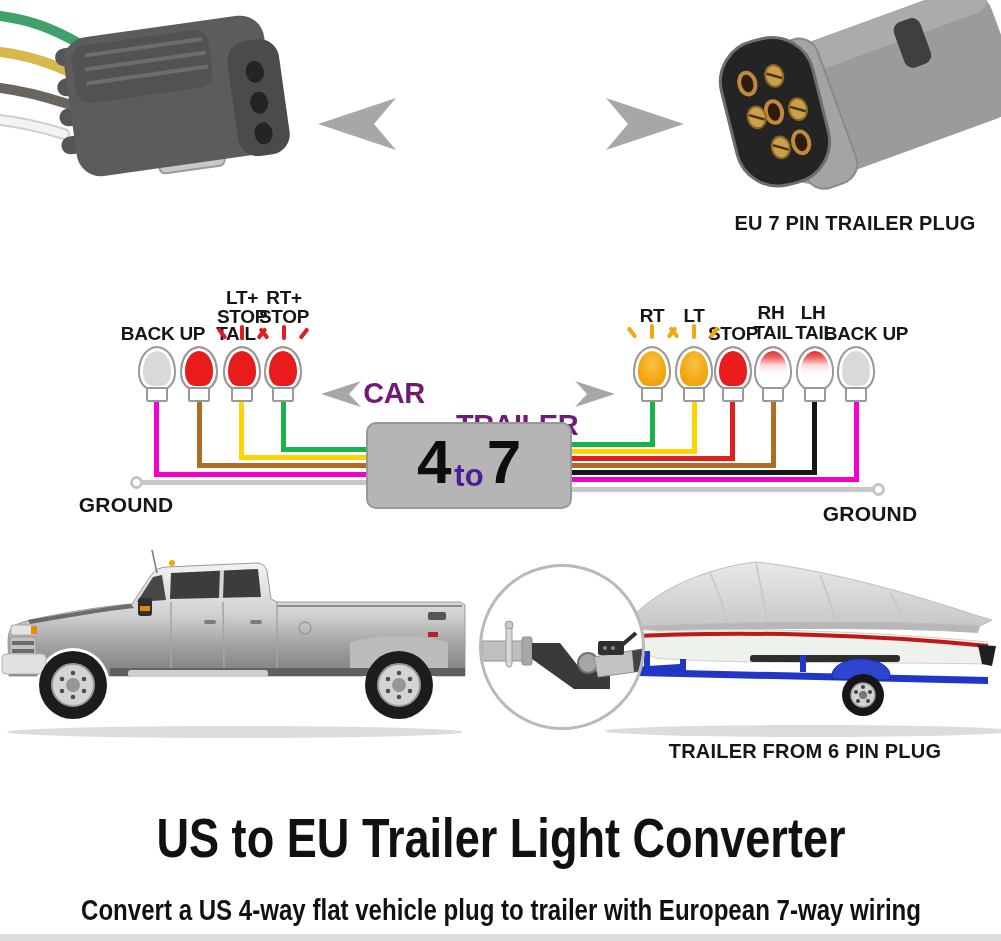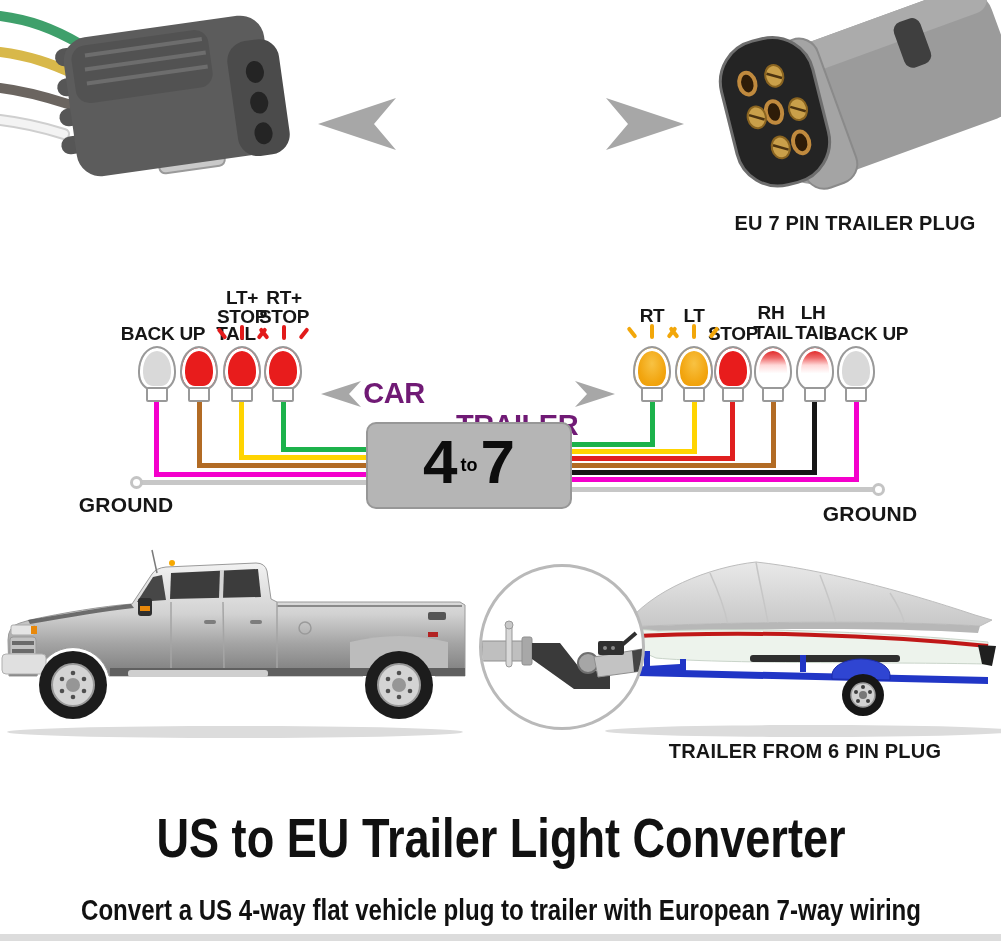--- a/index.html
+++ b/index.html
@@ -9,21 +9,21 @@
   .lbl{position:absolute;font-weight:700;color:#161616;letter-spacing:0.2px;white-space:nowrap;}
   .cntr{transform:translateX(-50%);}
   .seclabel{font-size:20px;text-align:center;}
   
   .wire{position:absolute;z-index:1;}
   
   .convbox{position:absolute;left:366px;top:422px;width:206px;height:87px;background:#b5b5b5;
            border:2px solid #979797;border-radius:10px;z-index:5;box-sizing:border-box;
            display:flex;justify-content:center;align-items:flex-end;padding-bottom:14px;}
   .convbox .big{font-size:62px;font-weight:700;line-height:1;color:#0d0d0d;}
-  .convbox .small{font-size:18px;font-weight:700;line-height:1;color:#000000;margin:0 3px 19px 3px;}
+  .convbox .small{font-size:31px;font-weight:700;line-height:1;color:#4c1d95;margin:0 3px 2px 3px;}
   
   .bulb{position:absolute;width:38px;z-index:3;}
   .glass{width:38px;height:45px;border:2px solid #999;background:#e81c1c;box-sizing:border-box;
          border-radius:19px 19px 15px 15px / 25px 25px 18px 18px;box-shadow:inset 0 0 0 3px #fff;}
   .glass.amber{background:radial-gradient(ellipse at 50% 38%,#f8c243 0%,#f2a50f 55%,#ea9600 100%);}
   .glass.tail{background:linear-gradient(180deg,#df2020 4%,#ee6a6a 24%,#ffd9d9 42%,#ffffff 62%);}
   .base{width:22px;height:15px;margin:-4px auto 0;background:#fff;border:2px solid #999;
         border-radius:2px;box-sizing:border-box;}
   .flashes{position:absolute;width:44px;height:17px;display:flex;justify-content:space-between;z-index:3;}
   .flashes i{display:block;width:4px;height:13px;border-radius:2px;}

